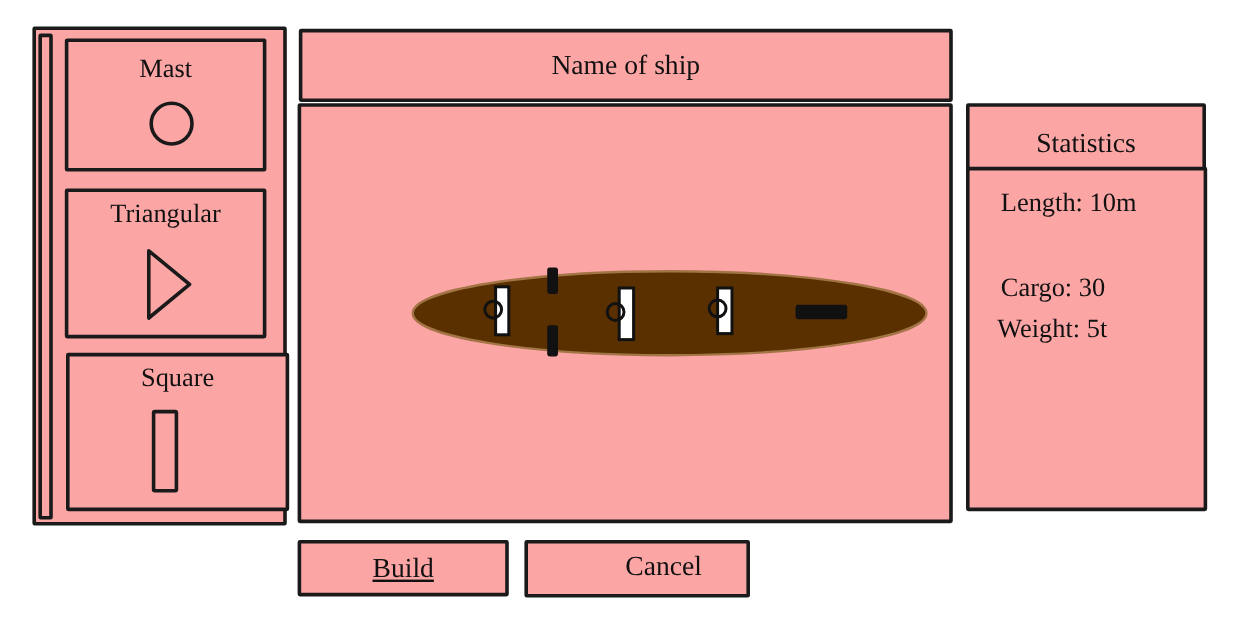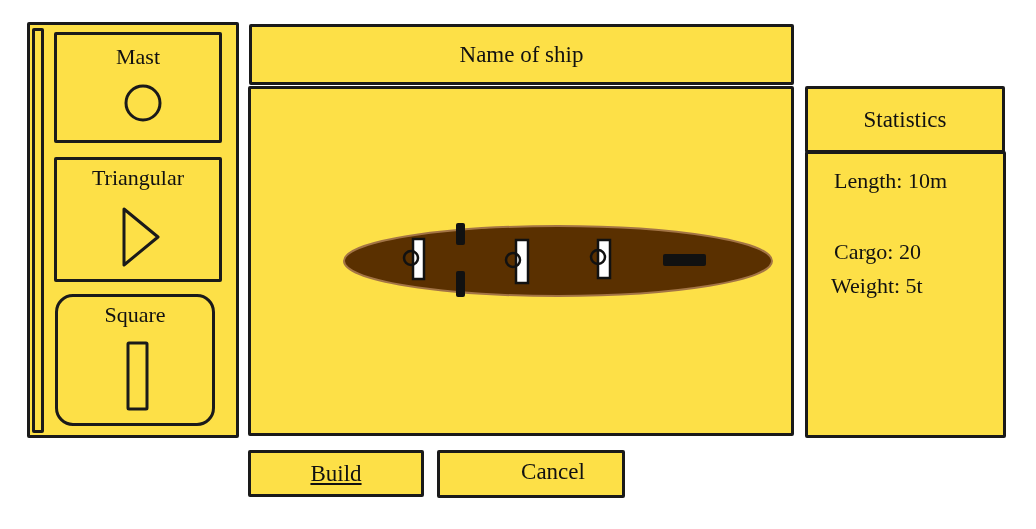--- a/index.html
+++ b/index.html
@@ -1,18 +1,18 @@
 <!DOCTYPE html>
 <html><head>
 <meta charset="utf-8">
 <style>
   html, body { margin:0; padding:0; background:#ffffff; }
   body { width:1036px; height:529px; position:relative; overflow:hidden;
          font-family:"DejaVu Serif","Liberation Serif",serif; color:#111; }
-  .box { position:absolute; border:3px solid #1a1a1a; border-radius:2px; background:#fde047; box-sizing:border-box; }
+  .box { position:absolute; border:3px solid #1a1a1a; border-radius:2px; background:#fca5a5; box-sizing:border-box; }
   .label { position:absolute; left:0; right:0; text-align:center; font-size:22px; font-family:"Liberation Serif", serif; }
   .btn { cursor:pointer; display:flex; align-items:center; justify-content:center; font-family:"Liberation Serif", serif; font-size:23px; }
   .stat { position:absolute; font-family:"Liberation Serif", serif; font-size:22px; white-space:nowrap; }
   svg { position:absolute; }
 </style>
 </head>
 <body>
 
 <div class="box" style="left:27px; top:22px; width:212px; height:416px;"></div>
 <div class="box" style="left:32px; top:28px; width:12px; height:405px; border-width:3px;"></div>
@@ -24,21 +24,21 @@
   </svg>
 </div>
 
 <div class="box" style="left:54px; top:157px; width:168px; height:125px;">
   <div class="label" style="top:5px;">Triangular</div>
   <svg width="46" height="64" style="left:62px; top:45px;">
     <polygon points="5,4 39,32 5,60" fill="none" stroke="#1a1a1a" stroke-width="3" stroke-linejoin="round"></polygon>
   </svg>
 </div>
 
-<div class="box" style="left:55px; top:294px; width:160px; height:132px;border-radius:18px;">
+<div class="box" style="left:55px; top:294px; width:186px; height:132px;">
   <div class="label" style="top:5px;">Square</div>
   <svg width="30" height="76" style="left:67px; top:42px;">
     <rect x="3" y="4" width="19" height="66" fill="none" stroke="#1a1a1a" stroke-width="3" rx="1"></rect>
   </svg>
 </div>
 
 <div class="box btn" style="left:249px; top:24px; width:545px; height:61px;">
   <span>Name of ship</span>
 </div>
 
@@ -59,23 +59,23 @@
     <circle cx="347" cy="48" r="7" fill="none" stroke="#111" stroke-width="2.5"></circle>
 
     <rect x="412" y="45" width="43" height="12" rx="2" fill="#111"></rect>
   </svg>
 </div>
 
 <div class="box btn" style="left:805px; top:86px; width:200px; height:67px;">
   <span>Statistics</span>
 </div>
 
-<div class="box" style="left:805px; top:151px; width:201px; height:287px;">
+<div class="box" style="left:805px; top:139px; width:201px; height:287px;">
   <div class="stat" style="left:26px; top:14px;">Length: 10m</div>
-  <div class="stat" style="left:26px; top:85px;">Cargo: 20</div>
+  <div class="stat" style="left:26px; top:85px;">Cargo: 30</div>
   <div class="stat" style="left:23px; top:119px;">Weight: 5t</div>
 </div>
 
 <div class="box btn" style="left:248px; top:450px; width:176px; height:47px;text-decoration:underline;">
   <span>Build</span>
 </div>
 <div class="box btn" style="left:437px; top:450px; width:188px; height:48px;padding-left:44px;">
   <span style="margin-top:-4px;">Cancel</span>
 </div>
 

